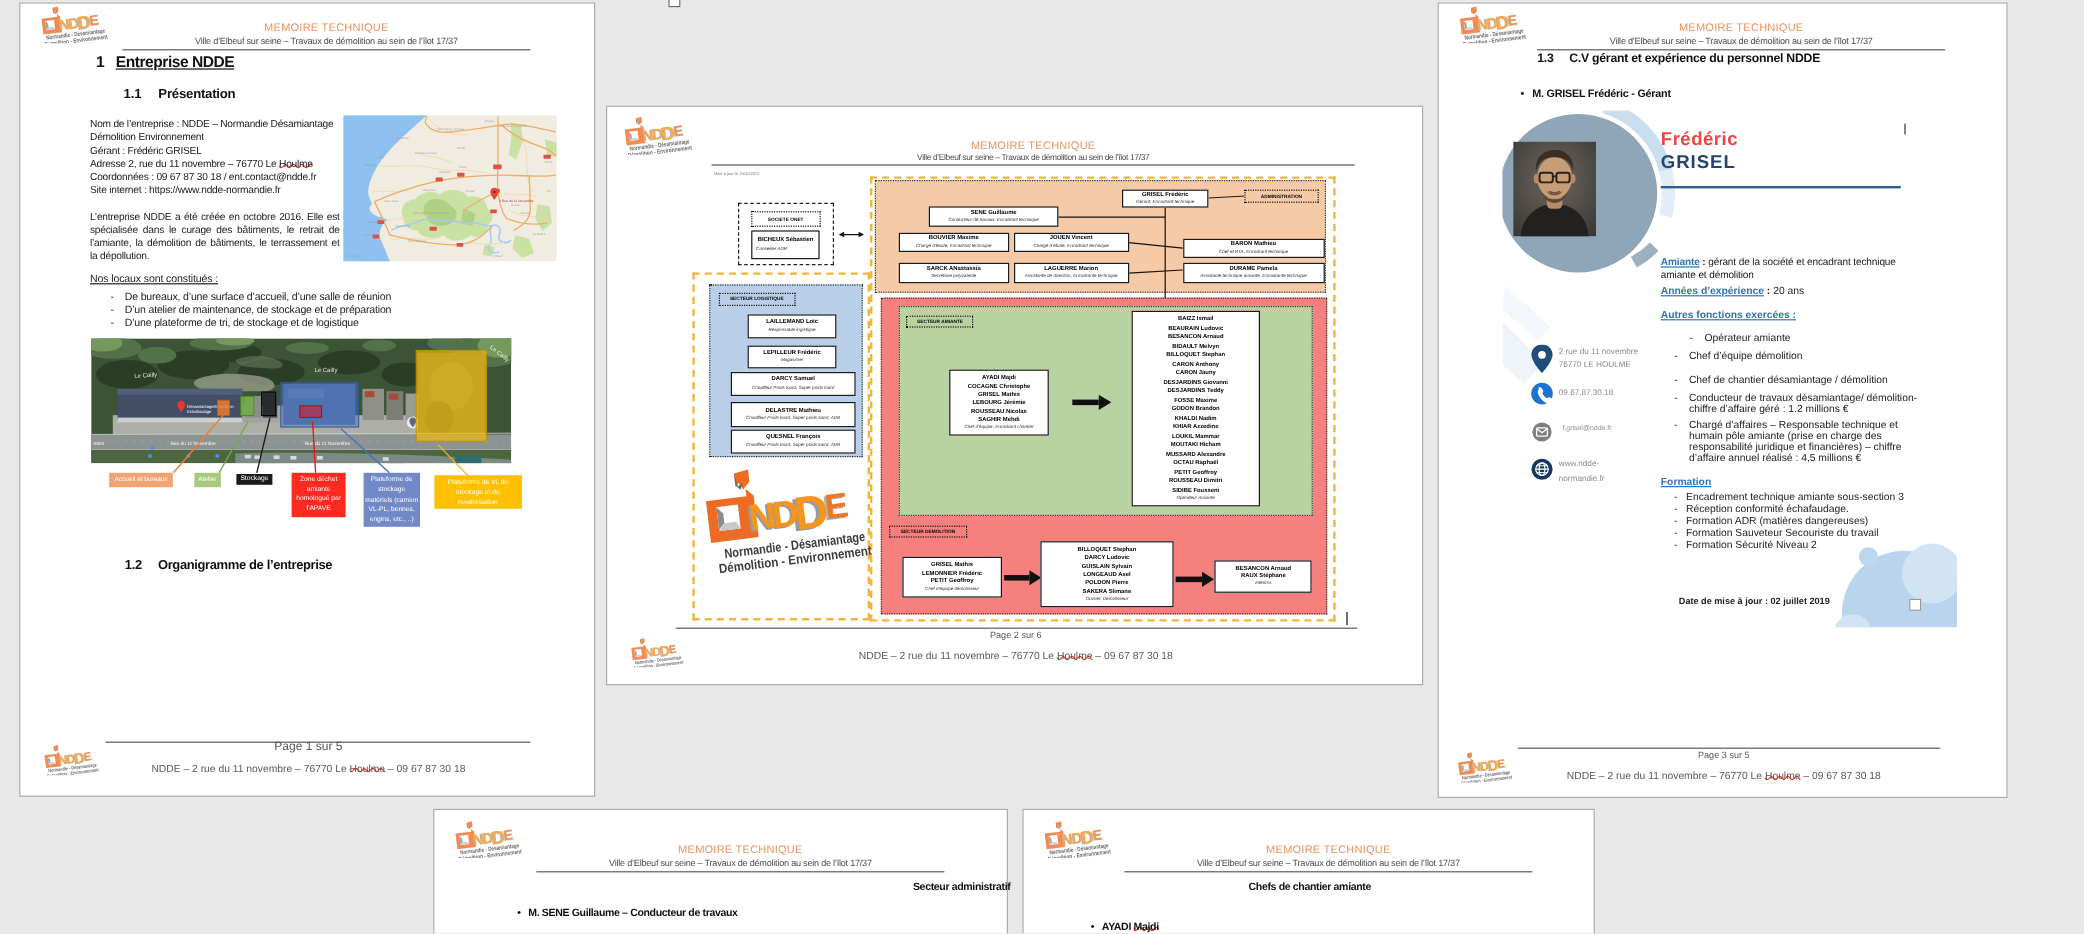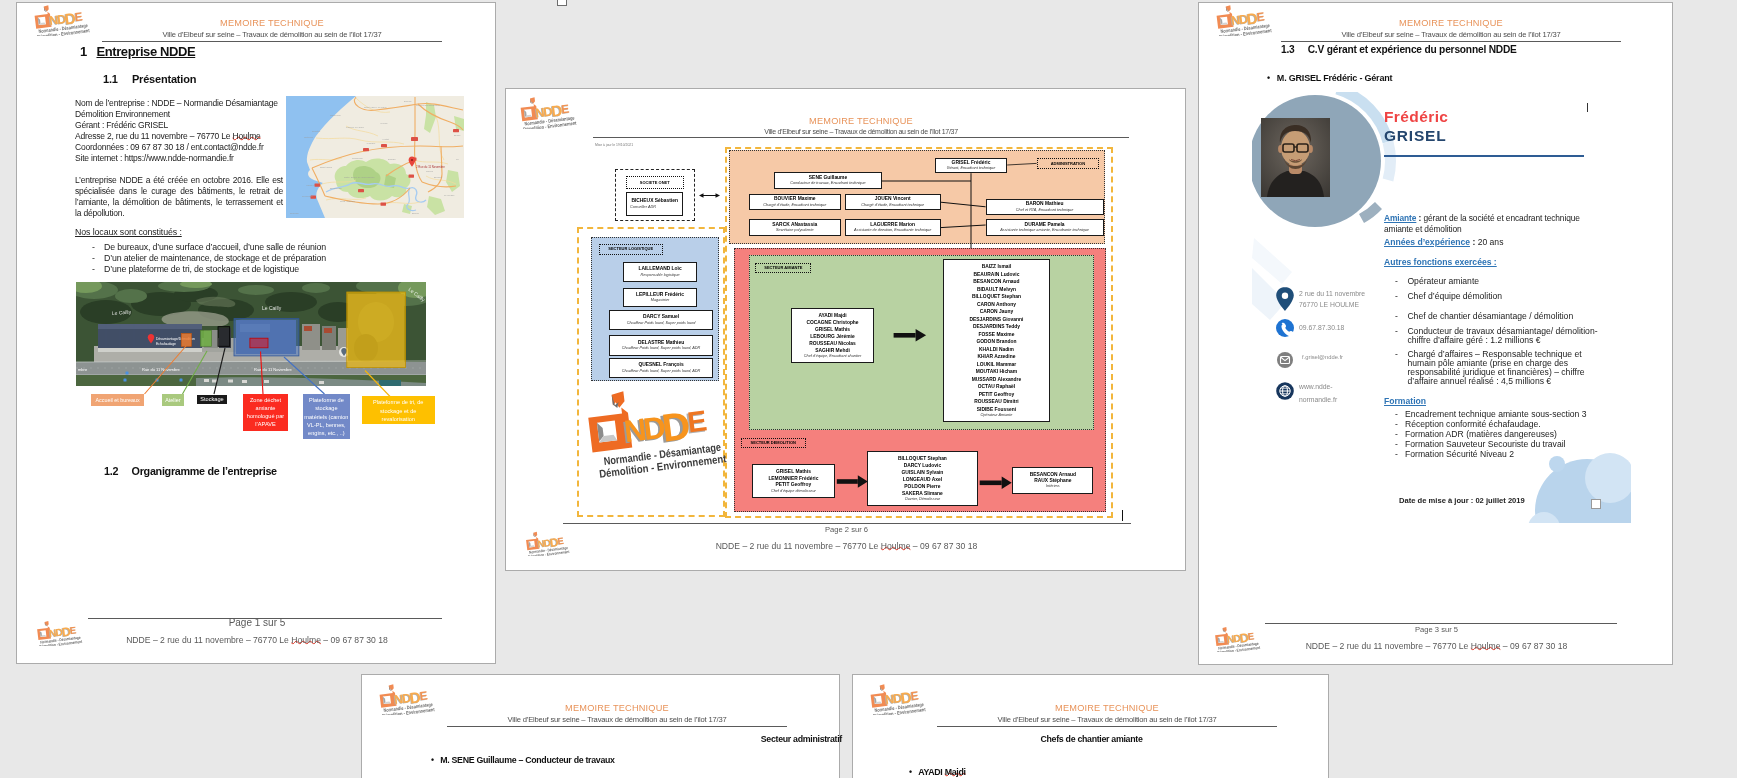--- a/index.html
+++ b/index.html
@@ -599,21 +599,21 @@
 
     <div class="abs" style="left:335px;top:11px;width:1.2px;height:9px;background:#333;"></div>
 
     <div class="abs" style="left:132px;top:121px;width:216px;font-size:8.4px;line-height:11.4px;color:#222;letter-spacing:-0.1px;">
       <span class="blu">Amiante</span> <b>:</b> gérant de la société et encadrant technique amiante et démolition
     </div>
     <div class="abs" style="left:132px;top:144.5px;font-size:8.6px;color:#222;"><span class="blu">Années d’expérience</span> <b>:</b> 20 ans</div>
     <div class="abs" style="left:132px;top:165px;font-size:8.6px;"><span class="blu">Autres fonctions exercées :</span></div>
 
     <div class="abs" style="left:143px;top:185px;width:212px;font-size:8.6px;line-height:8.9px;color:#222;">
-      <div style="margin-bottom:5.6px;">-&nbsp;&nbsp;&nbsp;&nbsp;Opérateur amiante</div>
+      <div style="margin-bottom:5.6px;margin-left:13px;">-&nbsp;&nbsp;&nbsp;&nbsp;Opérateur amiante</div>
       <div style="margin-bottom:5.6px;">-&nbsp;&nbsp;&nbsp;&nbsp;Chef d’équipe démolition</div>
       <div style="margin-bottom:5.6px;margin-top:12px;">-&nbsp;&nbsp;&nbsp;&nbsp;Chef de chantier désamiantage / démolition</div>
       <div style="margin-bottom:5.6px;">-&nbsp;&nbsp;&nbsp;&nbsp;Conducteur de travaux désamiantage/ démolition-<br><span style="margin-left:12.5px;">chiffre d’affaire géré : 1.2 millions €</span></div>
       <div>-&nbsp;&nbsp;&nbsp;&nbsp;Chargé d’affaires – Responsable technique et<br><span style="margin-left:12.5px;">humain pôle amiante (prise en charge des</span><br><span style="margin-left:12.5px;">responsabilité juridique et financières) – chiffre</span><br><span style="margin-left:12.5px;">d’affaire annuel réalisé : 4,5 millions €</span></div>
     </div>
 
     <svg class="abs" style="left:22px;top:195px" width="24" height="120" viewBox="0 0 24 120">
       <path d="M11,0 c-5.2,0 -8.8,3.8 -8.8,8.6 c0,5.8 8.8,15.4 8.8,15.4 c0,0 8.8,-9.6 8.8,-15.4 c0,-4.8 -3.6,-8.6 -8.8,-8.6 z" fill="#1f4e79"></path>
       <circle cx="11" cy="8.8" r="3.2" fill="#fff"></circle>
       <circle cx="11" cy="41" r="9" fill="#1e73d2"></circle>

